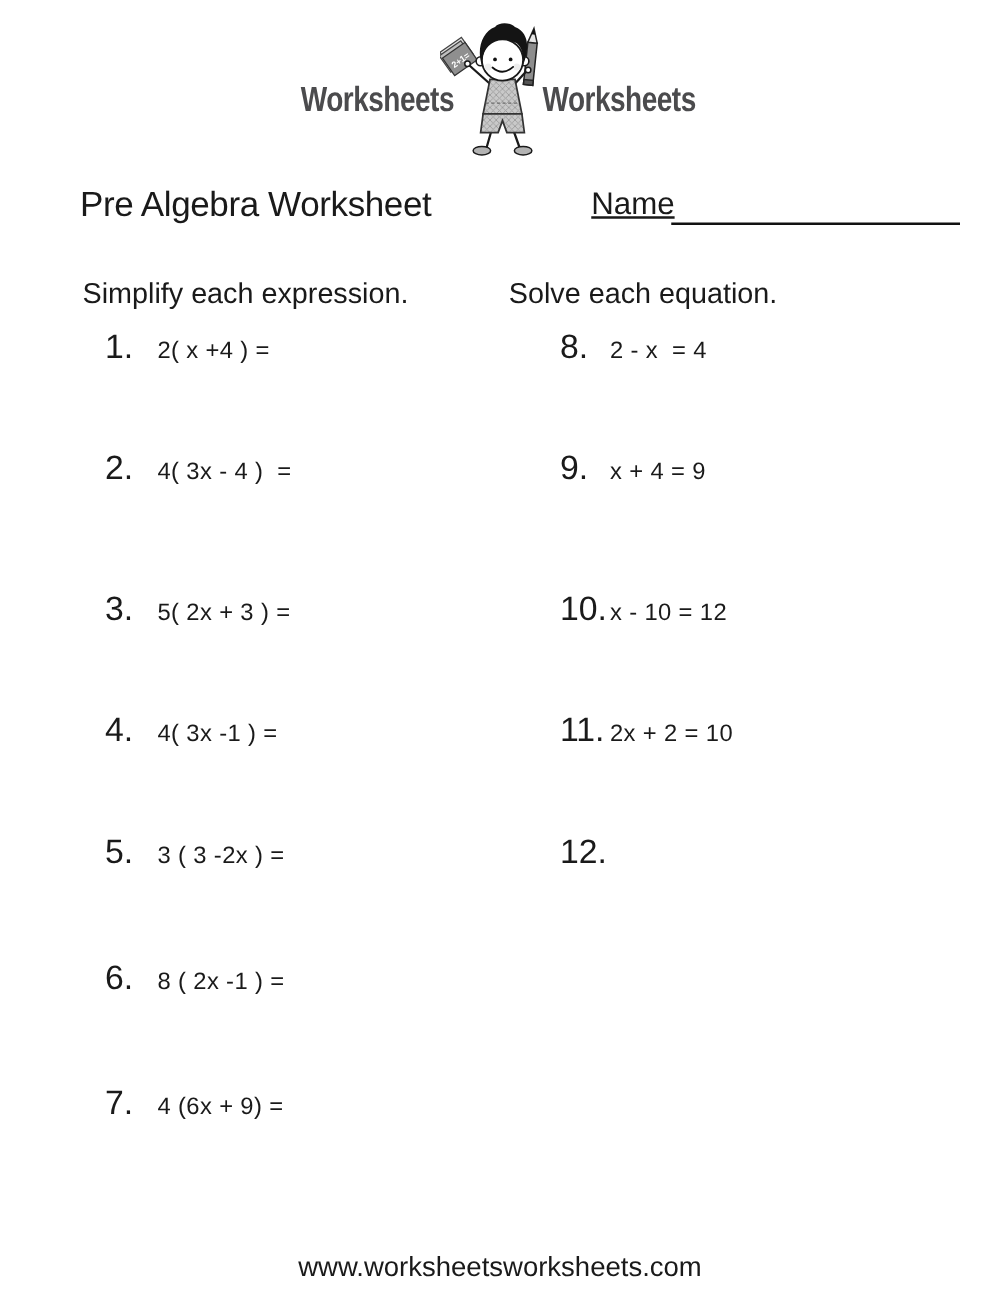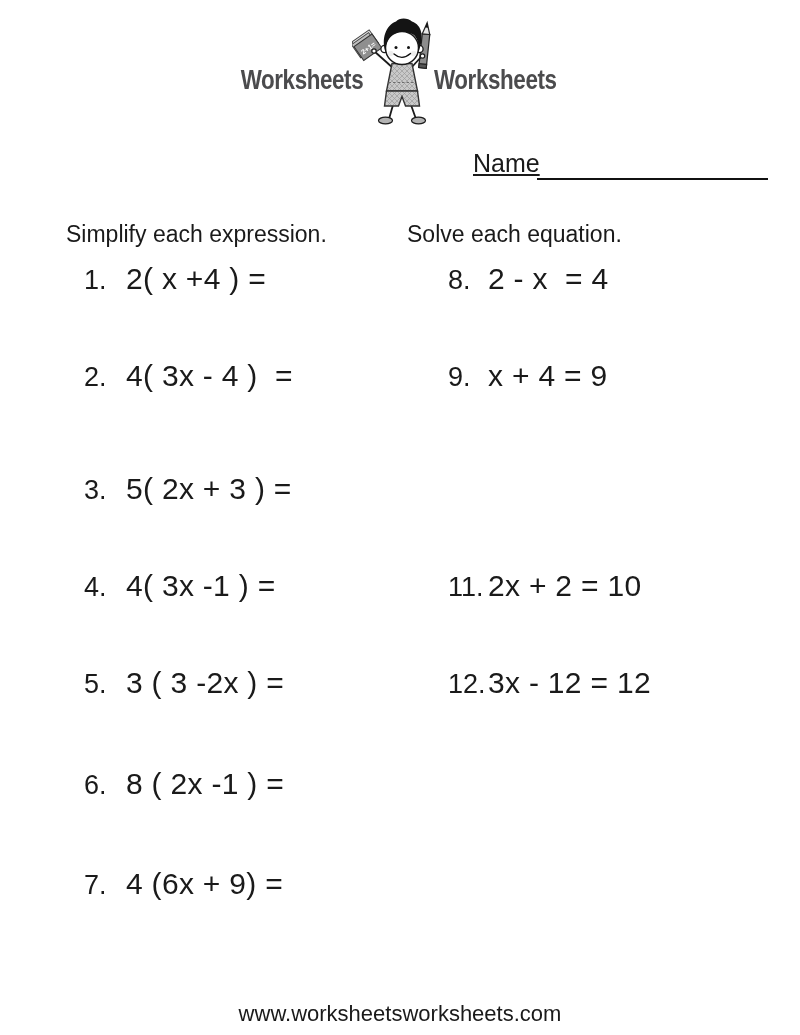--- a/index.html
+++ b/index.html
@@ -23,21 +23,21 @@
   .heading { position:absolute; top:221px; font-size:23px; }
   .heading.h-left { left:66px; }
   .heading.h-right { left:407px; }
   
   .prob { position:absolute; display:flex; align-items:baseline; }
   .prob .num { font-size:27px; flex:0 0 auto; }
   .prob.p-left  { left:84px; }
   .prob.p-left  .num { width:42px; }
   .prob.p-right { left:448px; }
   .prob.p-right .num { width:40px; }
-  .prob .expr { font-size:30px; letter-spacing:0.3px; white-space:pre; }
+  .prob .expr { font-size:19px; letter-spacing:0.3px; white-space:pre; }
   .r1 { top:262px; } .r2 { top:359px; } .r3 { top:472px; } .r4 { top:569px; }
   .r5 { top:666px; } .r6 { top:767px; } .r7 { top:867px; }
   
   .footer { position:absolute; left:0; top:1001px; width:800px; text-align:center; font-size:22px; }
 </style>
 </head>
 <body>
 
 <div class="sheet">
 
@@ -84,20 +84,21 @@
     <path d="M33.5,46 C29,33 34,19 44,15.5 C47,11.5 56,11.5 60,15.5 C70,19 72.5,31 66.5,46
              C67.5,35 63.5,28.5 59,27.5 C52,24.5 45.5,25.5 41,28.5 C36,31.5 33.5,38 33.5,46 Z" fill="#141414"></path>
 
     <circle cx="44" cy="41.5" r="1.5" fill="#111"></circle>
     <circle cx="56.5" cy="41.5" r="1.5" fill="#111"></circle>
     <circle cx="38.5" cy="47.5" r="2.8" fill="#ededed"></circle>
     <circle cx="61.5" cy="47.5" r="2.8" fill="#ededed"></circle>
     <path d="M42,48 Q50,55 58.5,47.5" stroke="#111" stroke-width="1.4" fill="none" stroke-linecap="round"></path>
   </svg>
 
+  <div class="title">Pre Algebra Worksheet</div>
   <div class="name-label">Name</div>
   <div class="name-line"></div>
 
   <div class="heading h-right">Solve each equation.</div>
   <div class="heading h-left">Simplify each expression.</div>
 
   <div class="prob p-left r1">
       <span class="num">1.</span>
       <span class="expr">2( x +4 ) =</span>
     </div>
@@ -127,24 +128,27 @@
     </div>
 
   <div class="prob p-right r1">
       <span class="num">8.</span>
       <span class="expr">2 - x  = 4</span>
     </div>
   <div class="prob p-right r2">
       <span class="num">9.</span>
       <span class="expr">x + 4 = 9</span>
     </div>
+  <div class="prob p-right r3">
+      <span class="num">10.</span>
+      <span class="expr">x - 10 = 12</span>
+    </div>
   <div class="prob p-right r4">
       <span class="num">11.</span>
       <span class="expr">2x + 2 = 10</span>
     </div>
   <div class="prob p-right r5">
       <span class="num">12.</span>
-      <span class="expr">3x - 12 = 12</span>
     </div>
 
   <div class="footer">www.worksheetsworksheets.com</div>
 
 </div>
 
 </body></html>

